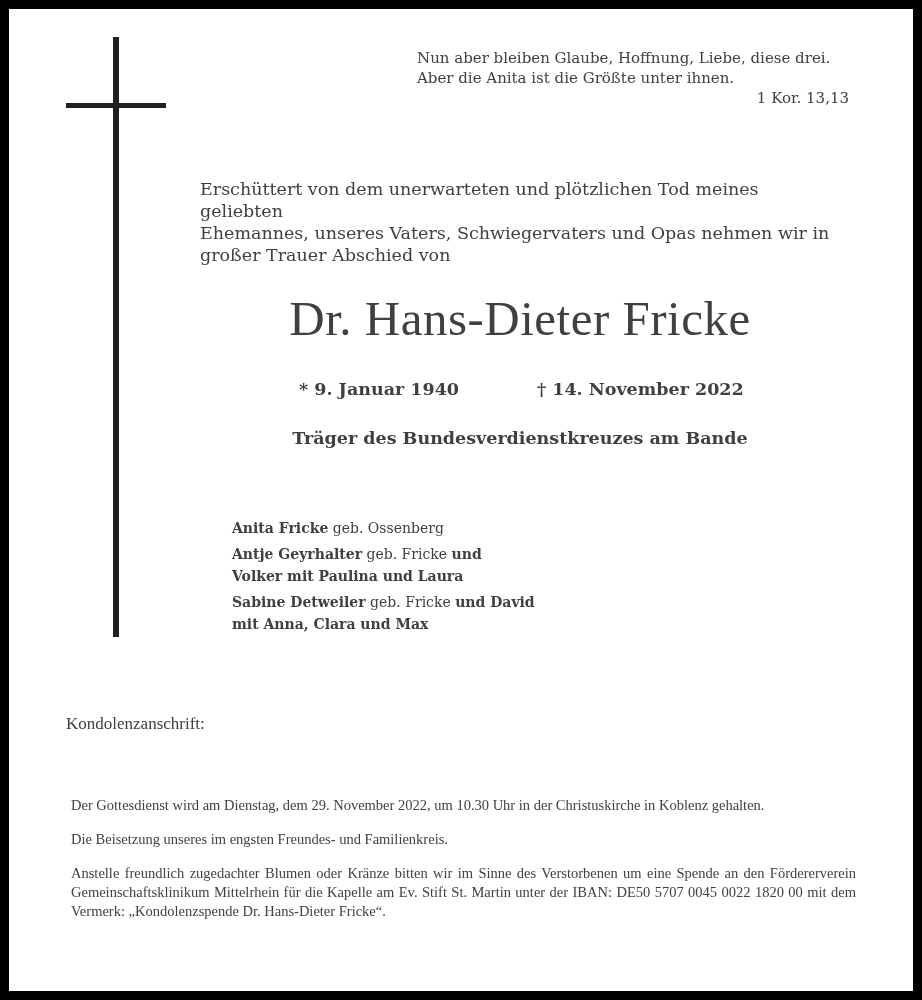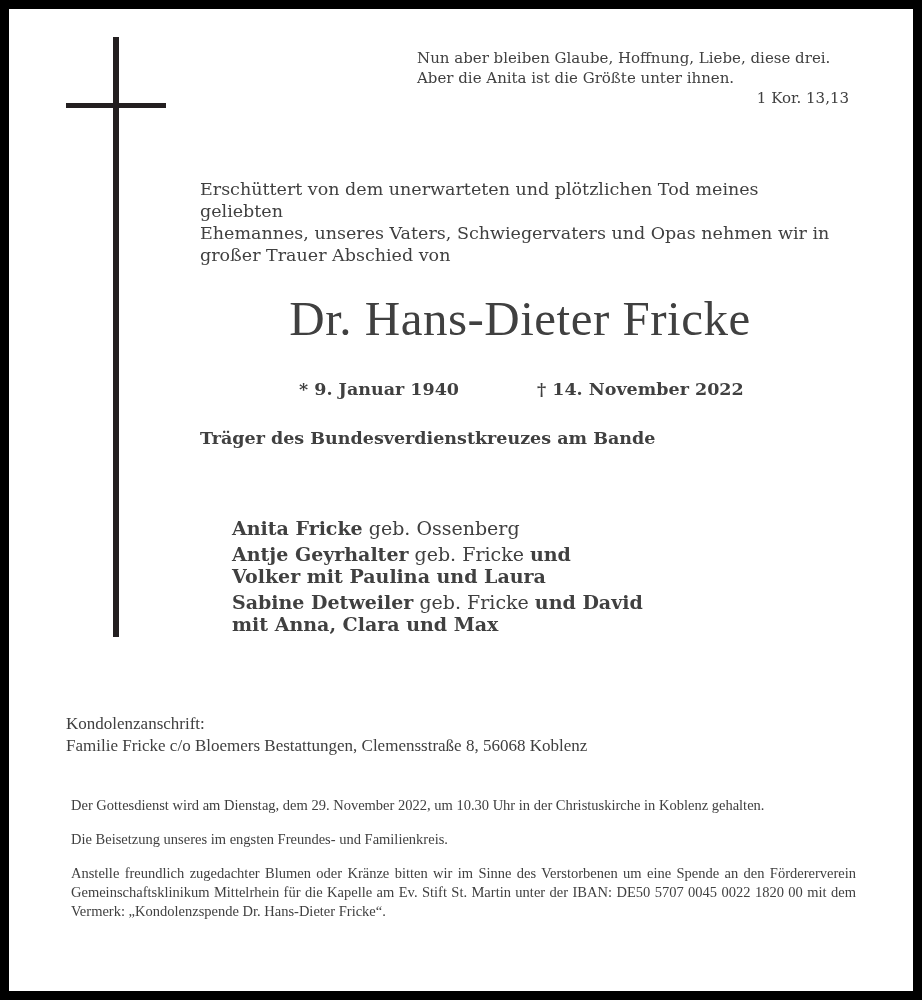--- a/index.html
+++ b/index.html
@@ -11,22 +11,22 @@
   }
   .cross-v { position: absolute; left: 104px; top: 28px; width: 6px; height: 600px; background: #231f20; }
   .cross-h { position: absolute; left: 57px; top: 94px; width: 100px; height: 5px; background: #231f20; }
   .verse { position: absolute; left: 408px; top: 39px; width: 432px; font-size: 15px; line-height: 20px; }
   .verse .ref { text-align: right; }
   .intro { position: absolute; left: 191px; top: 169px; width: 640px; font-size: 17.5px; line-height: 22px; }
   .name { position: absolute; left: 191px; top: 280px; width: 640px; text-align: center; font-size: 49px; line-height: 60px; letter-spacing: 0.5px; font-family: "Liberation Serif", serif; }
   .dates { position: absolute; left: 290px; top: 368px; width: 470px; font-size: 17.5px; font-weight: bold; line-height: 24px; }
   .dates .born { position: absolute; left: 0; }
   .dates .died { position: absolute; left: 238px; }
-  .honor { position: absolute; left: 191px; top: 417px; width: 640px; text-align: left; font-size: 17.5px; font-weight: bold; line-height: 24px; }
-  .family { position: absolute; left: 223px; top: 508px; width: 450px; font-size: 19px; line-height: 22px; }
+  .honor { position: absolute; left: 191px; top: 417px; width: 640px; text-align: center; font-size: 17.5px; font-weight: bold; line-height: 24px; }
+  .family { position: absolute; left: 223px; top: 508px; width: 450px; font-size: 14px; line-height: 22px; }
   .family .entry { margin-bottom: 4px; }
   .family b { font-weight: bold; }
   .condol { position: absolute; left: 57px; top: 704px; width: 820px; font-size: 17px; line-height: 22px; font-family: "Liberation Serif", serif; }
   .info { position: absolute; left: 57px; top: 787px; width: 790px; font-size: 14.5px; line-height: 19px; font-family: "Liberation Serif", serif; }
   .info p { margin: 0 0 15px 5px; }
   .info p.just { text-align: justify; text-align-last: left; }
 </style>
 </head>
 <body>
 
@@ -69,21 +69,20 @@
     <div class="entry">
       <b>Sabine Detweiler</b>
       <span>geb. Fricke</span>
       <b>und David</b><br>
       <b>mit Anna, Clara und Max</b>
     </div>
   </div>
 
   <div class="condol">
     <div>Kondolenzanschrift:</div>
-    <div>Familie Fricke c/o Bloemers Bestattungen, Clemensstraße 8, 56068 Koblenz</div>
   </div>
 
   <div class="info">
     <p>Der Gottesdienst wird am Dienstag, dem 29. November 2022, um 10.30 Uhr in der Christuskirche in Koblenz gehalten.</p>
     <p>Die Beisetzung unseres im engsten Freundes- und Familienkreis.</p>
     <p class="just">Anstelle freundlich zugedachter Blumen oder Kränze bitten wir im Sinne des Verstorbenen um eine Spende an den Fördererverein Gemeinschaftsklinikum Mittelrhein für die Kapelle am Ev. Stift St. Martin unter der IBAN: DE50 5707 0045 0022 1820 00 mit dem Vermerk: „Kondolenzspende Dr. Hans-Dieter Fricke“.</p>
   </div>
 </div>
 
 </body></html>

